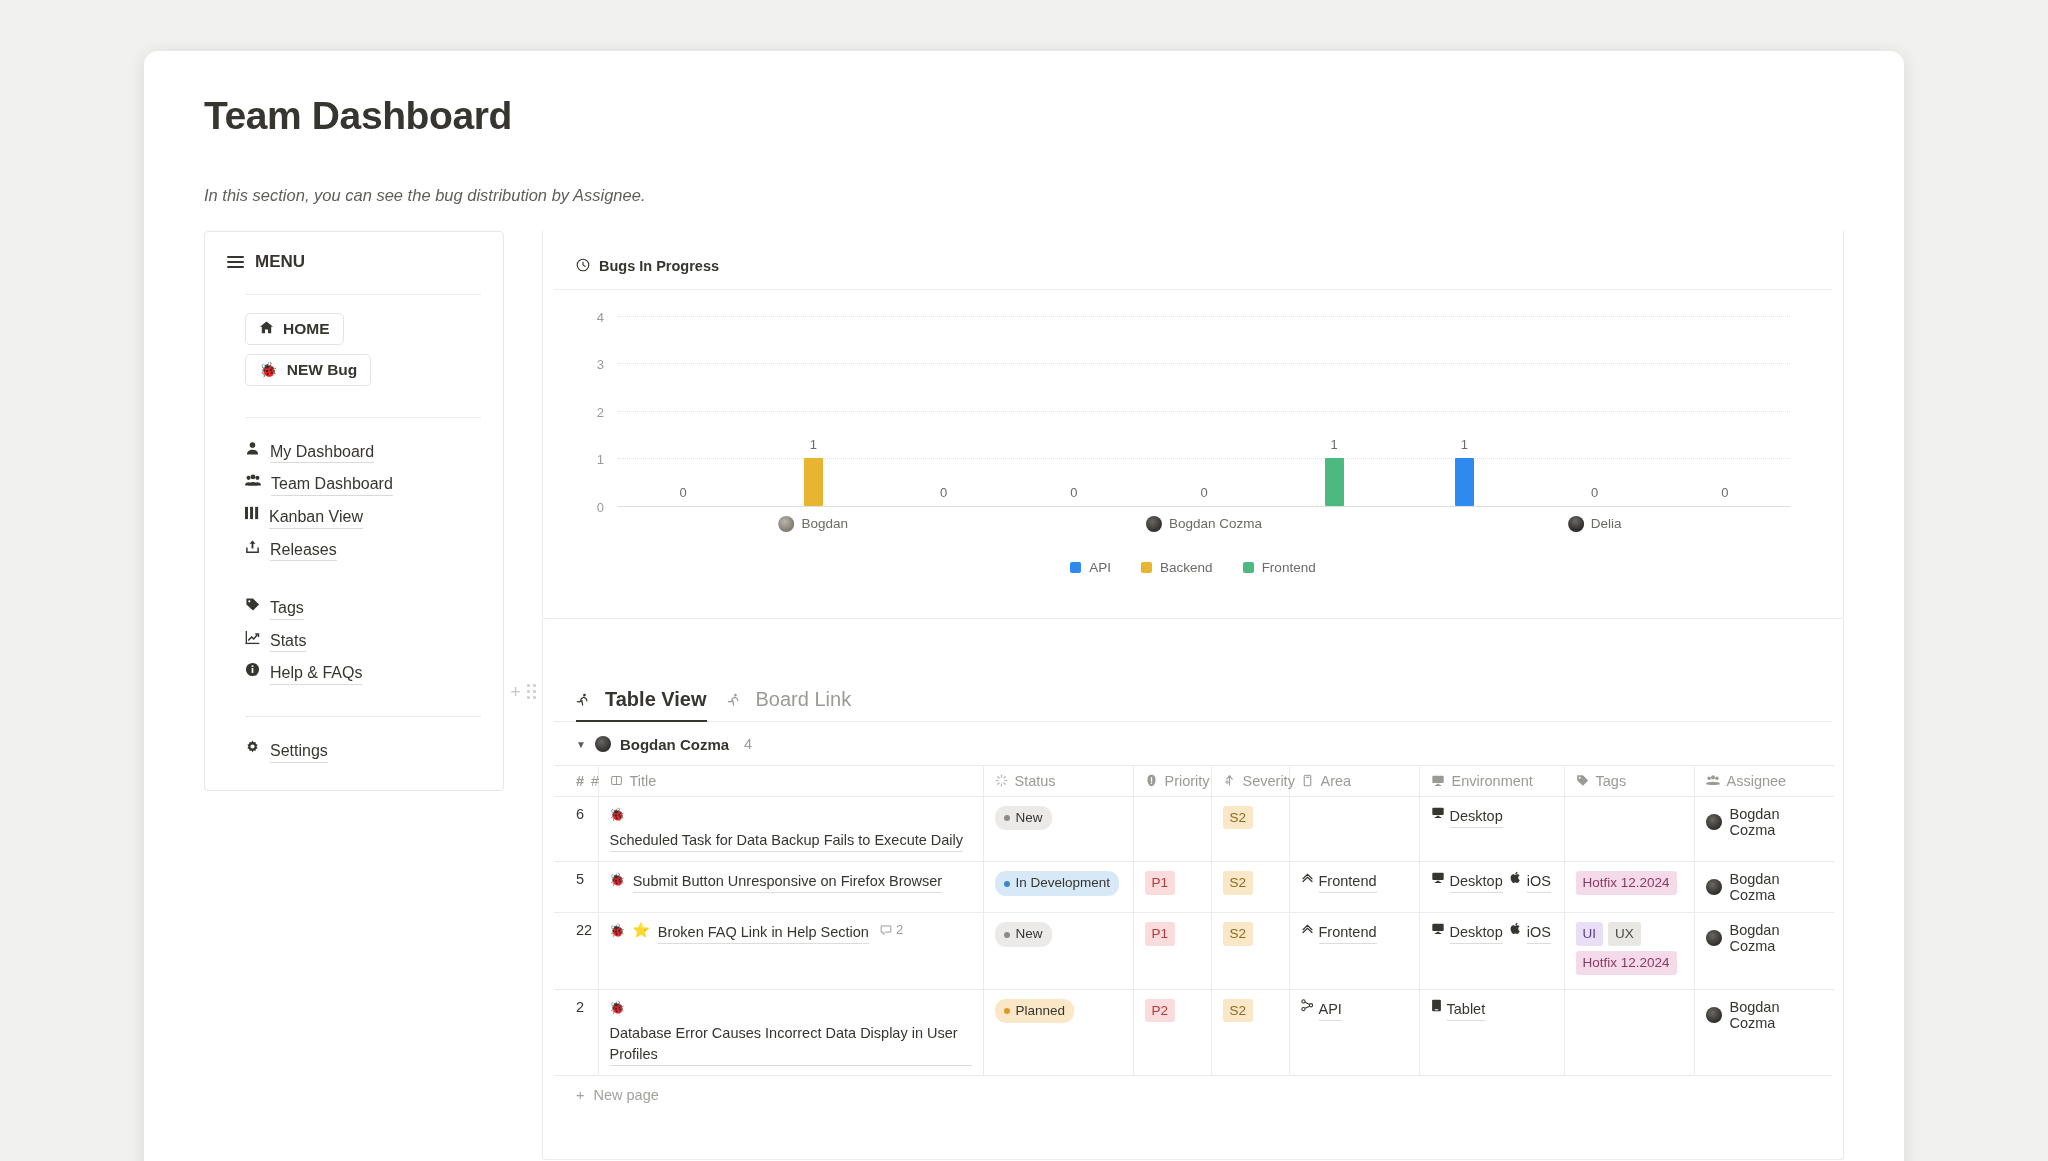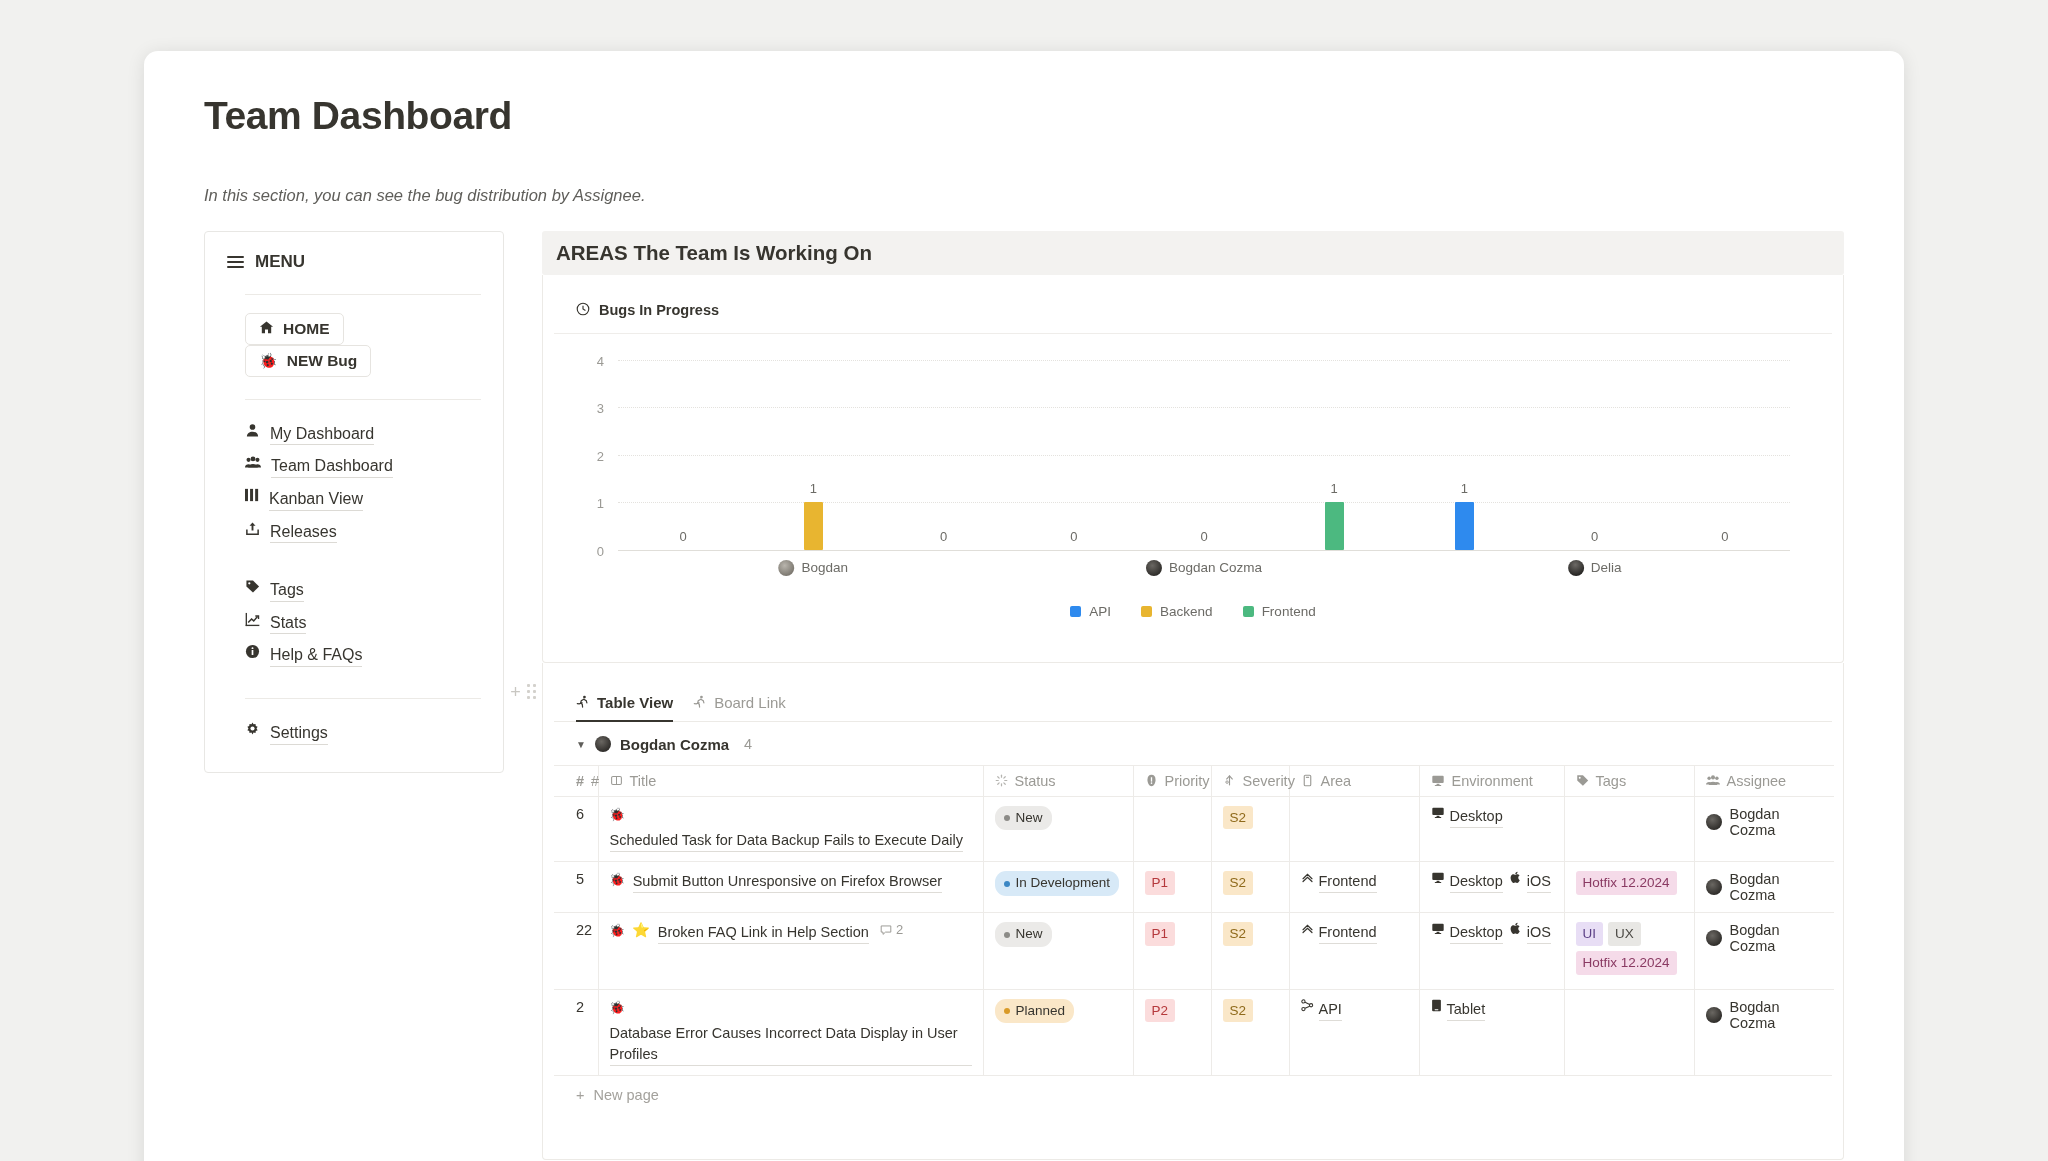--- a/index.html
+++ b/index.html
@@ -44,21 +44,21 @@
     padding: 0 22px 0 22px;
     font-size: 17px; font-weight: bold; color: #37352f;
   }
   .hamburger { display:flex; flex-direction:column; gap:3px; width:17px; }
   .hamburger i { display:block; height:2px; background:#37352f; border-radius:1px; }
   .sb-divider { height:1px; background:#eceae6; margin: 22px 22px 0 40px; }
   .sb-group { padding: 18px 22px 0 40px; }
   .sb-btn {
     display: inline-flex; align-items: center; gap: 9px;
     border: 1px solid #e6e4e0; border-radius: 5px;
-    padding: 6px 13px; 
+    padding: 6px 13px; margin-bottom: 9px;
     font-size: 15.5px; font-weight: bold; color: #37352f;
     background: #fff; cursor: pointer;
   }
   .sb-btn .ico { font-size: 15px; line-height: 1; }
   .sb-link {
     display: flex; align-items: flex-start; gap: 10px;
     padding: 5px 0; font-size: 16px; color: #37352f; cursor: pointer;
   }
   .sb-link .lbl { border-bottom: 1px solid #dcdad5; line-height: 1.35; }
   .sb-link svg { flex: 0 0 auto; }
@@ -136,23 +136,24 @@
   .legend {
     display: flex; justify-content: center; gap: 30px;
     margin-top: 54px; padding-bottom: 22px;
   }
   .leg-item { display: flex; align-items: center; gap: 8px; font-size: 13.5px; color: #6c6b66; }
   .leg-sw { width: 11px; height: 11px; border-radius: 2px; }
 
   
   .tabs { display: flex; align-items: flex-end; gap: 20px; padding: 20px 22px 0 22px; }
   .tab {
-    display: flex; align-items: center; gap: 8px;
-    font-size: 15px; color: #9b9a95; padding-bottom: 9px; cursor: pointer;
+    display: flex; align-items: center; gap: 16px;
+    font-size: 20px; color: #9b9a95; padding-bottom: 9px; cursor: pointer;
     border-bottom: 2px solid transparent;
+    margin-top: 38px;
   }
   .tab.active { color: #37352f; font-weight: bold; border-bottom-color: #37352f; }
   .tabs-rule { border-bottom: 1px solid #eceae6; margin: -1px 0 0 0; }
 
   .group-title {
     display: flex; align-items: center; gap: 9px;
     padding: 14px 22px 12px 22px;
     font-size: 15px; font-weight: bold; color: #37352f;
   }
   .caret { font-size: 10px; color: #5f5e5a; }
@@ -351,21 +352,20 @@
             <i></i>
             <i></i>
             <i></i>
             <i></i>
             <i></i>
           </span>
     </div>
 
     <main class="main">
 
-      <div class="section-head">AREAS The Team Is Working On</div>
       <section class="card">
         <div class="card-head">
           <span>
             <svg width="14" height="14" viewBox="0 0 16 16">
                   <circle cx="8" cy="8" r="6.6" fill="none" stroke="#37352f" stroke-width="1.3"></circle>
                   <path d="M8 4.2V8l2.8 1.8" fill="none" stroke="#37352f" stroke-width="1.3"></path>
                 </svg>
           </span>
           <span>Bugs In Progress</span>
         </div>

